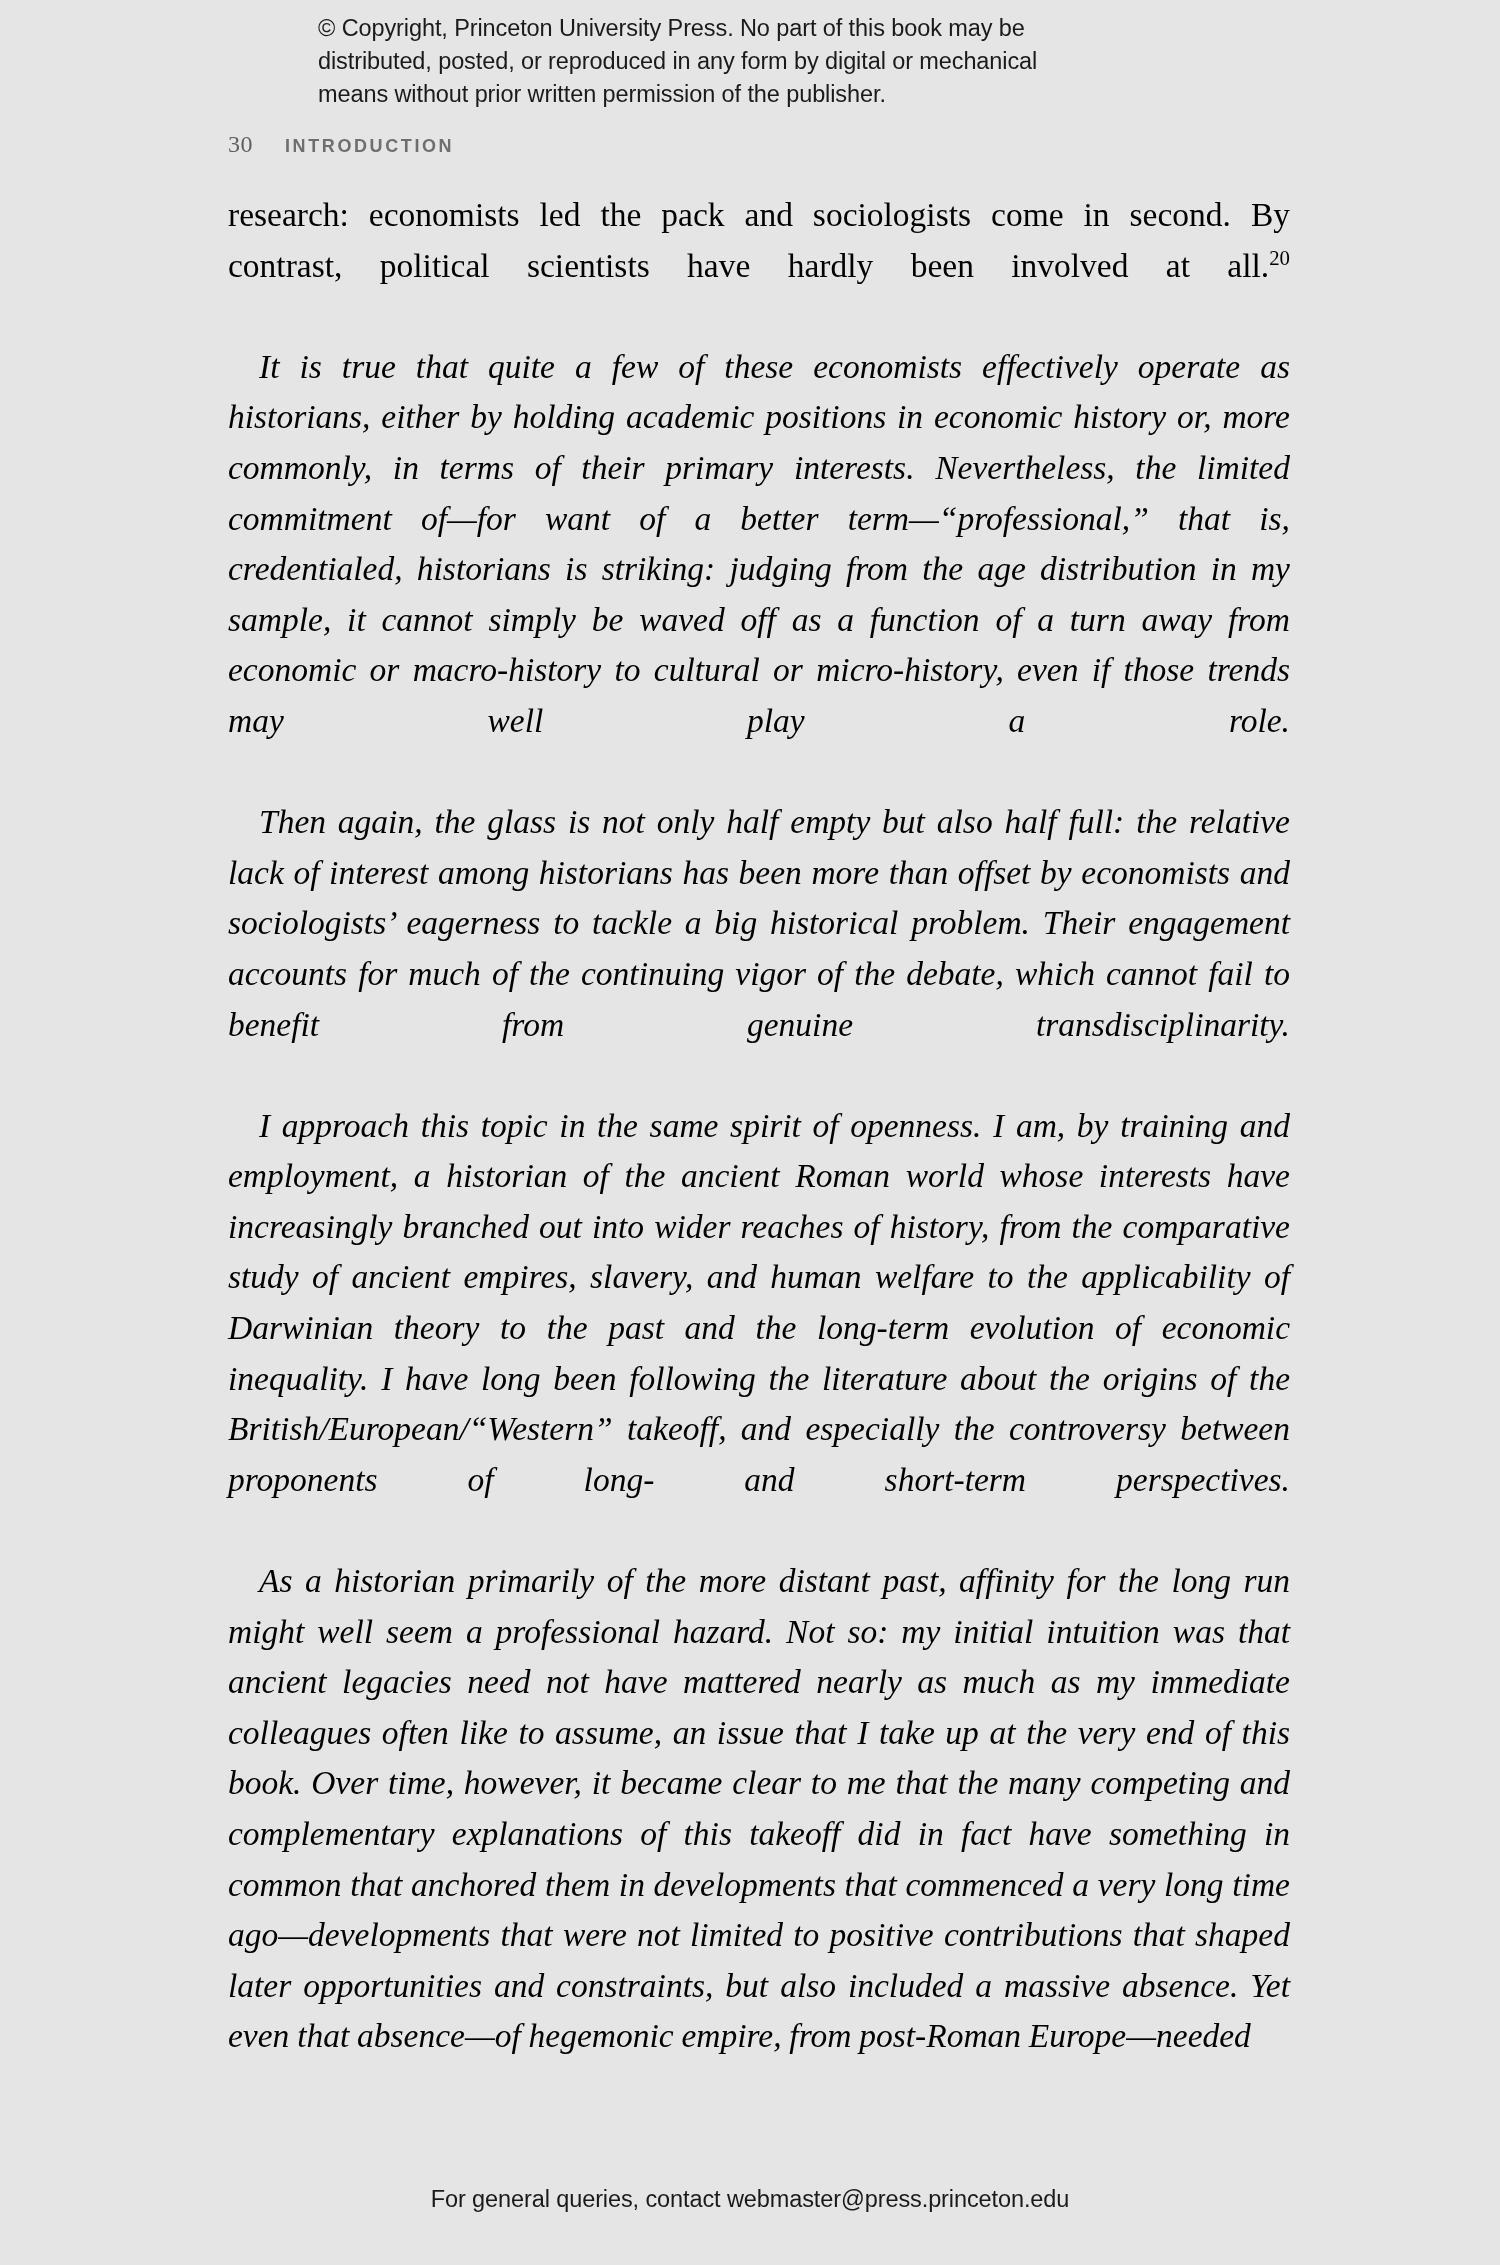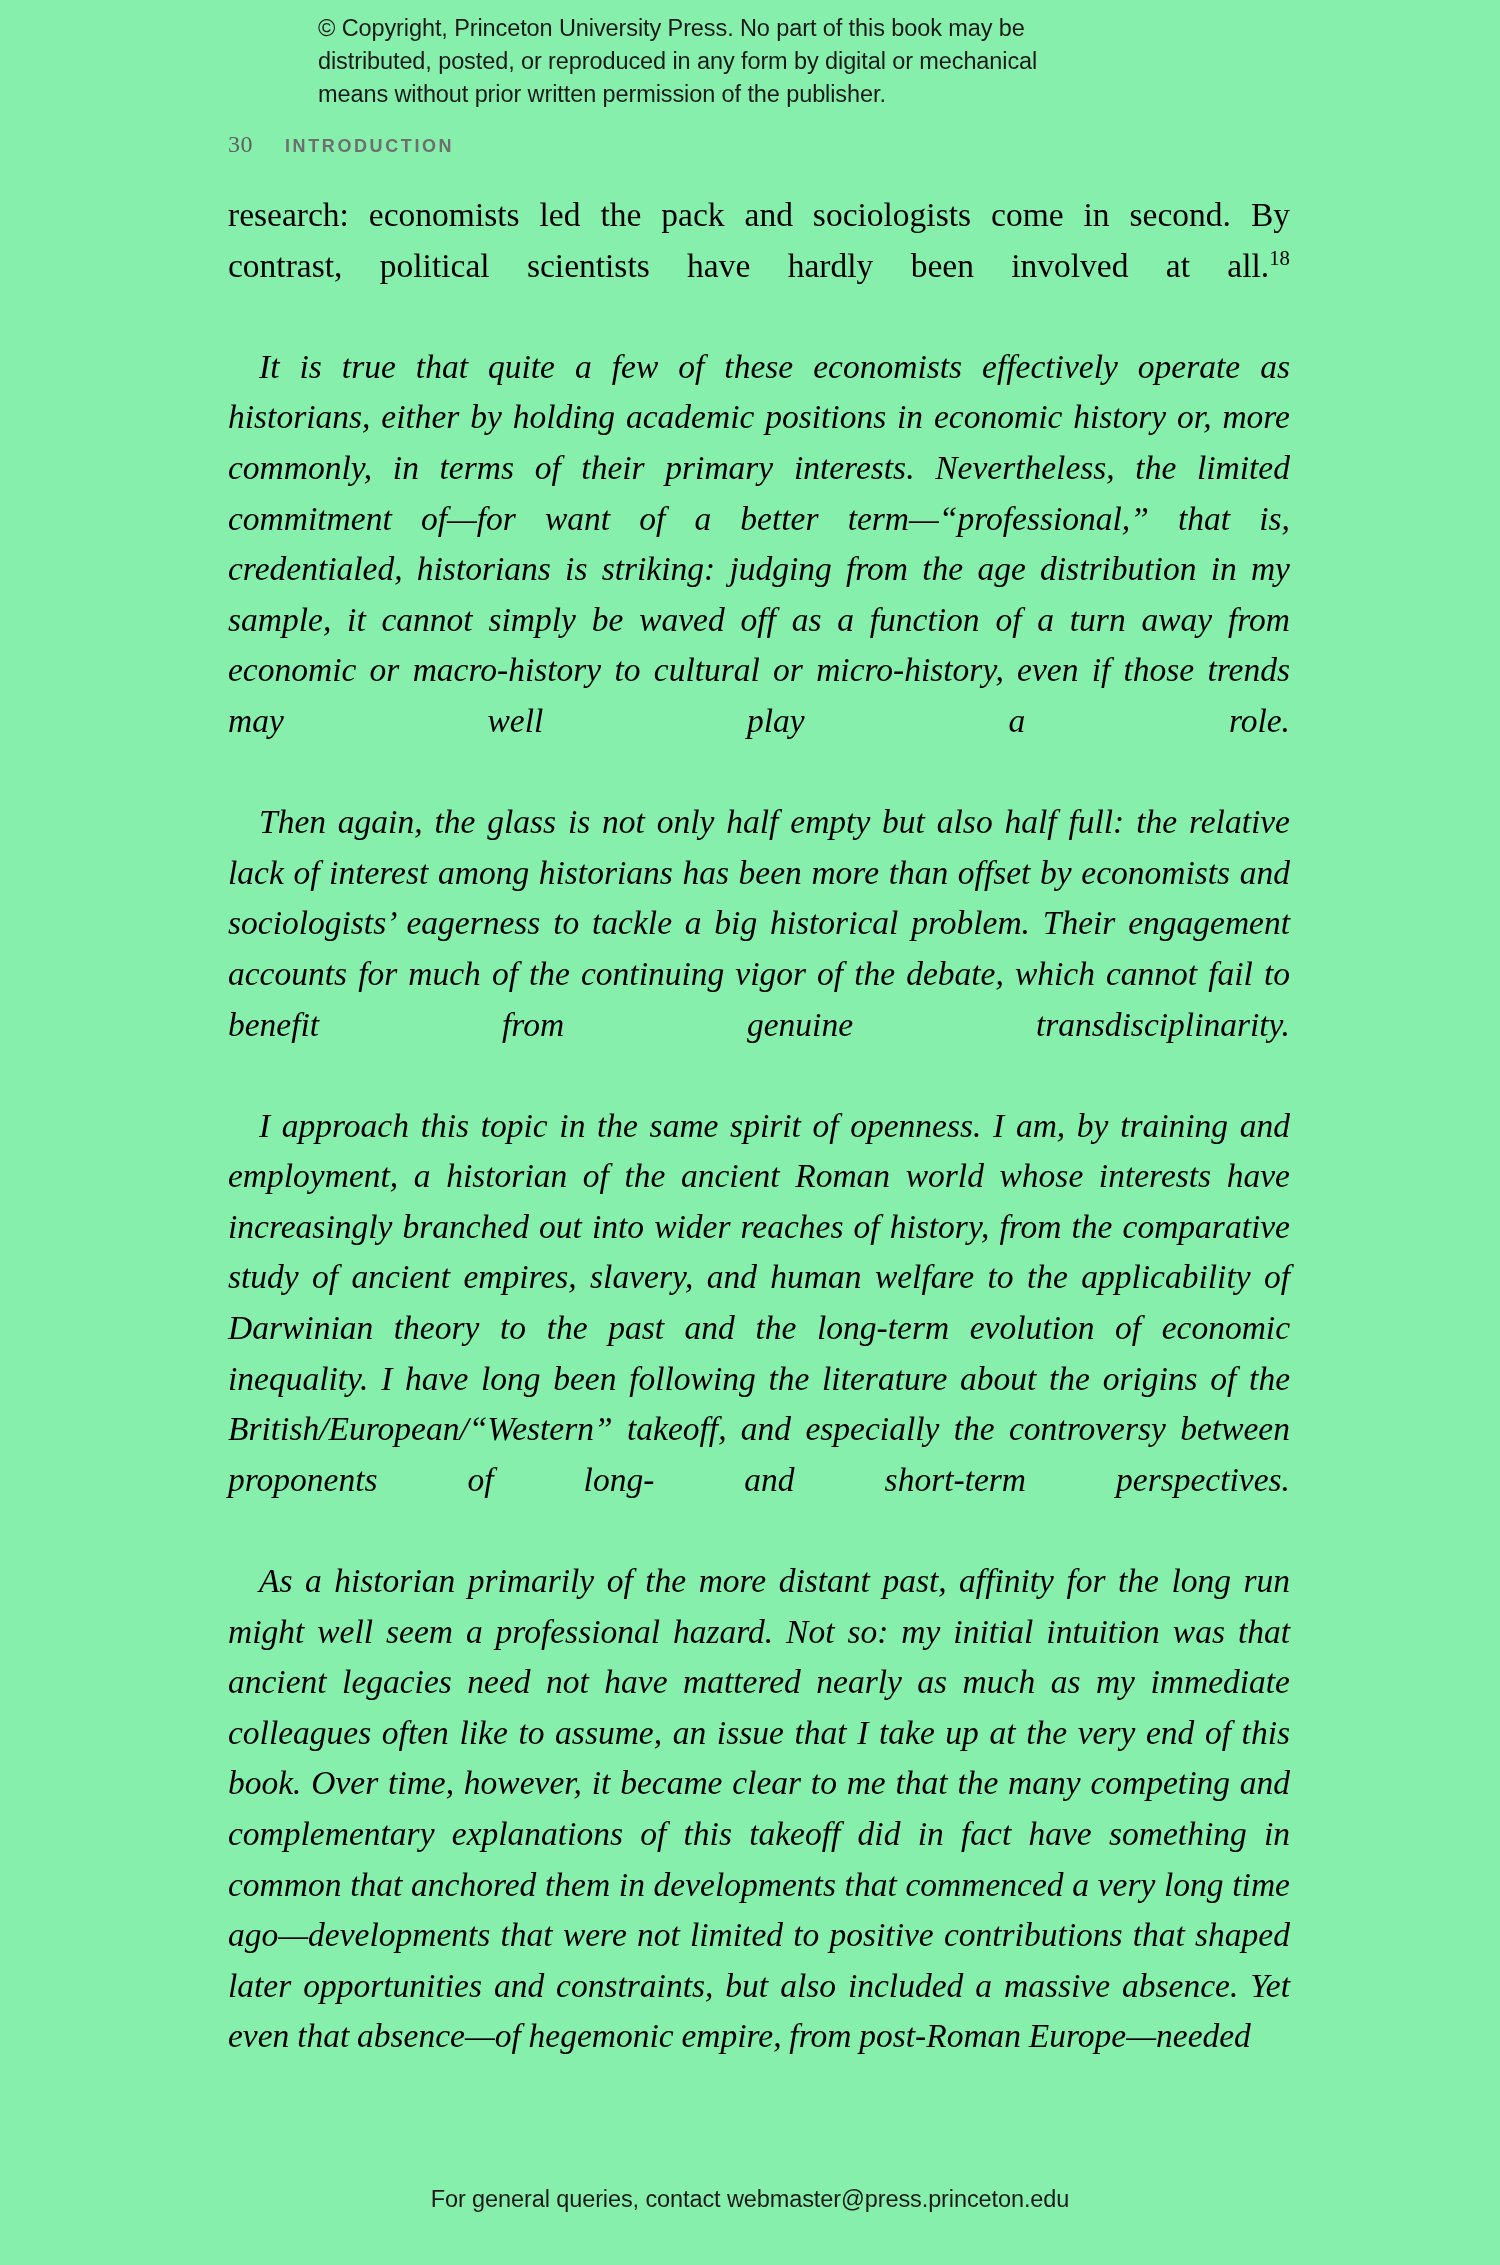--- a/index.html
+++ b/index.html
@@ -12,21 +12,21 @@
     height: 2265px;
     position: relative;
     font-family: "Liberation Serif", "DejaVu Serif", serif;
     color: #000000;
     overflow: hidden;
   }
 
   .page {
     position: absolute;
     inset: 0;
-    background: #86efac;
+    background: #e5e5e5;
     padding-left: 23px;
   }
 
   
   .copyright-notice {
     position: absolute;
     left: 318px;
     top: 12px;
     width: 850px;
     font-family: "Liberation Sans", "DejaVu Sans", sans-serif;
@@ -122,21 +122,21 @@
     <span class="cline">means without prior written permission of the publisher.</span>
   </div>
 
   <div class="running-head">
     <span class="folio">30</span>
     <span class="chapter-title">INTRODUCTION</span>
   </div>
 
   <div class="body-text">
 
-    <p><span>research: economists led the pack and sociologists come in second. By contrast, political scientists have hardly been involved at all.</span><sup class="note-ref">18</sup></p>
+    <p><span>research: economists led the pack and sociologists come in second. By contrast, political scientists have hardly been involved at all.</span><sup class="note-ref">20</sup></p>
 
     <p class="indented">It is true that quite a few of these economists effectively operate as historians, either by holding academic positions in economic history or, more commonly, in terms of their primary interests. Nevertheless, the limited commitment of—for want of a better term—“professional,” that is, credentialed, historians is striking: judging from the age distribution in my sample, it cannot simply be waved off as a function of a turn away from economic or macro-history to cultural or micro-history, even if those trends may well play a role.</p>
 
     <p class="indented">Then again, the glass is not only half empty but also half full: the relative lack of interest among historians has been more than offset by economists and sociologists’ eagerness to tackle a big historical problem. Their engagement accounts for much of the continuing vigor of the debate, which cannot fail to benefit from genuine transdisciplinarity.</p>
 
     <p class="indented">I approach this topic in the same spirit of openness. I am, by training and employment, a historian of the ancient Roman world whose interests have increasingly branched out into wider reaches of history, from the comparative study of ancient empires, slavery, and human welfare to the applicability of Darwinian theory to the past and the long-term evolution of economic inequality. I have long been following the literature about the origins of the British/European/“Western” takeoff, and especially the controversy between proponents of long- and short-term perspectives.</p>
 
     <p class="indented no-stretch">As a historian primarily of the more distant past, affinity for the long run might well seem a professional hazard. Not so: my initial intuition was that ancient legacies need not have mattered nearly as much as my immediate colleagues often like to assume, an issue that I take up at the very end of this book. Over time, however, it became clear to me that the many competing and complementary explanations of this takeoff did in fact have something in common that anchored them in developments that commenced a very long time ago—developments that were not limited to positive contributions that shaped later opportunities and constraints, but also included a massive absence. Yet even that absence—of hegemonic empire, from post-Roman Europe—needed</p>
 
   </div>

